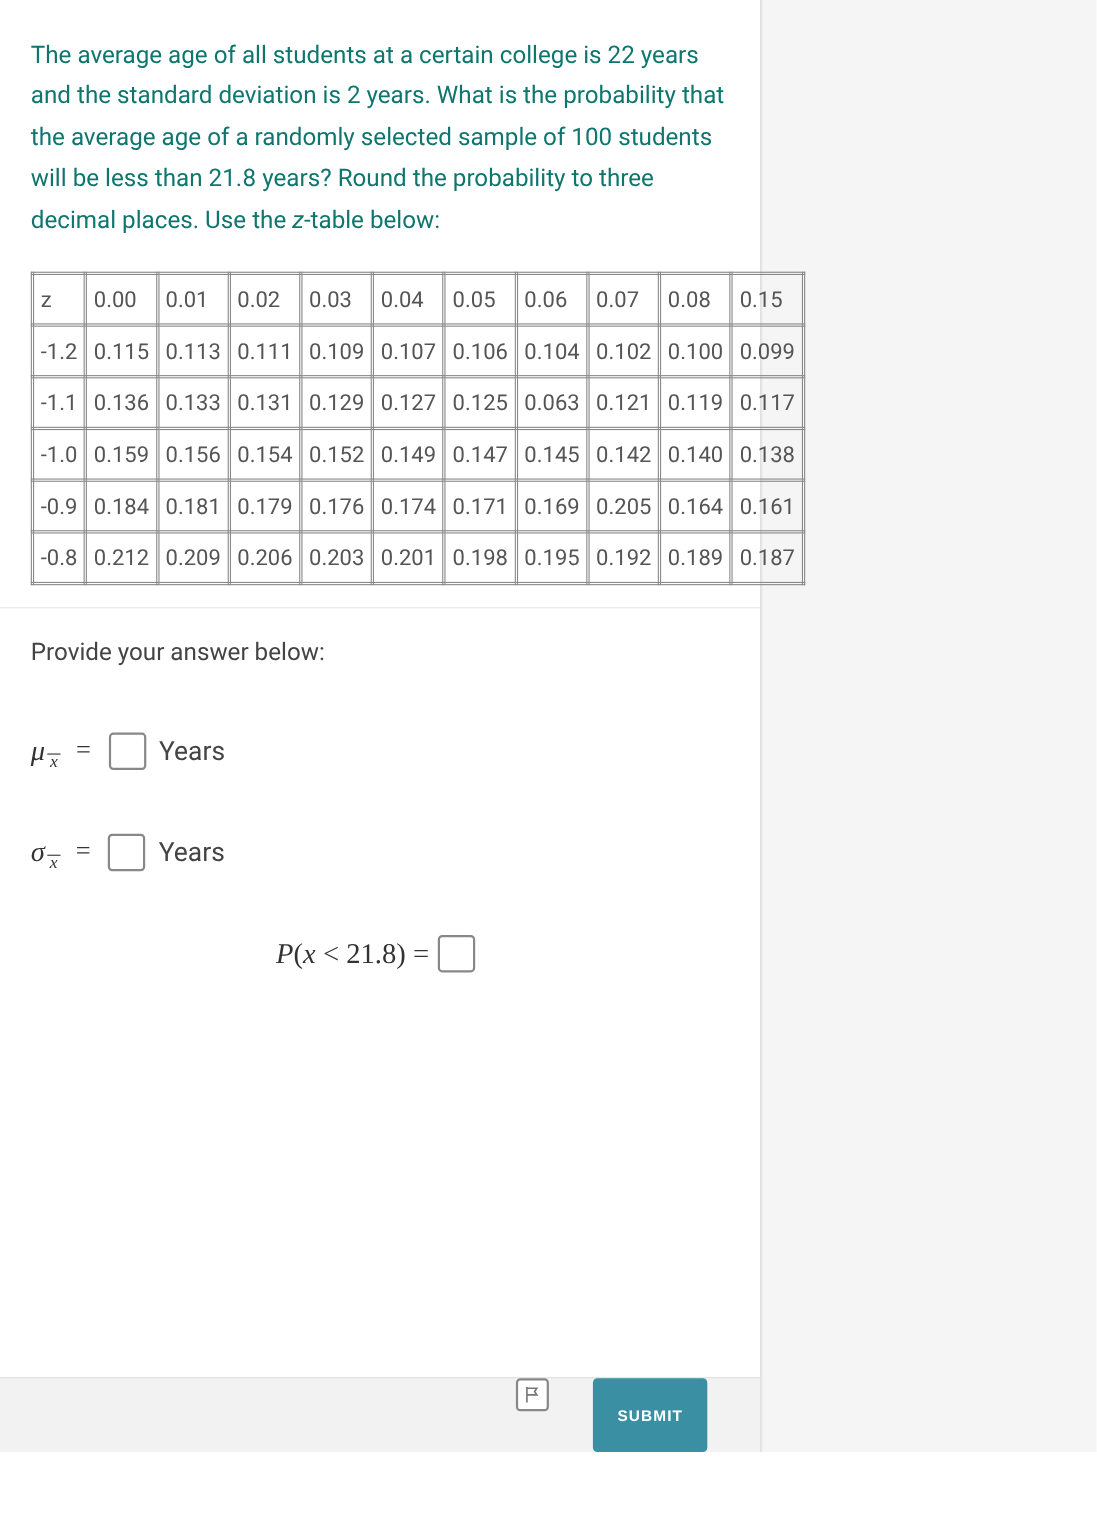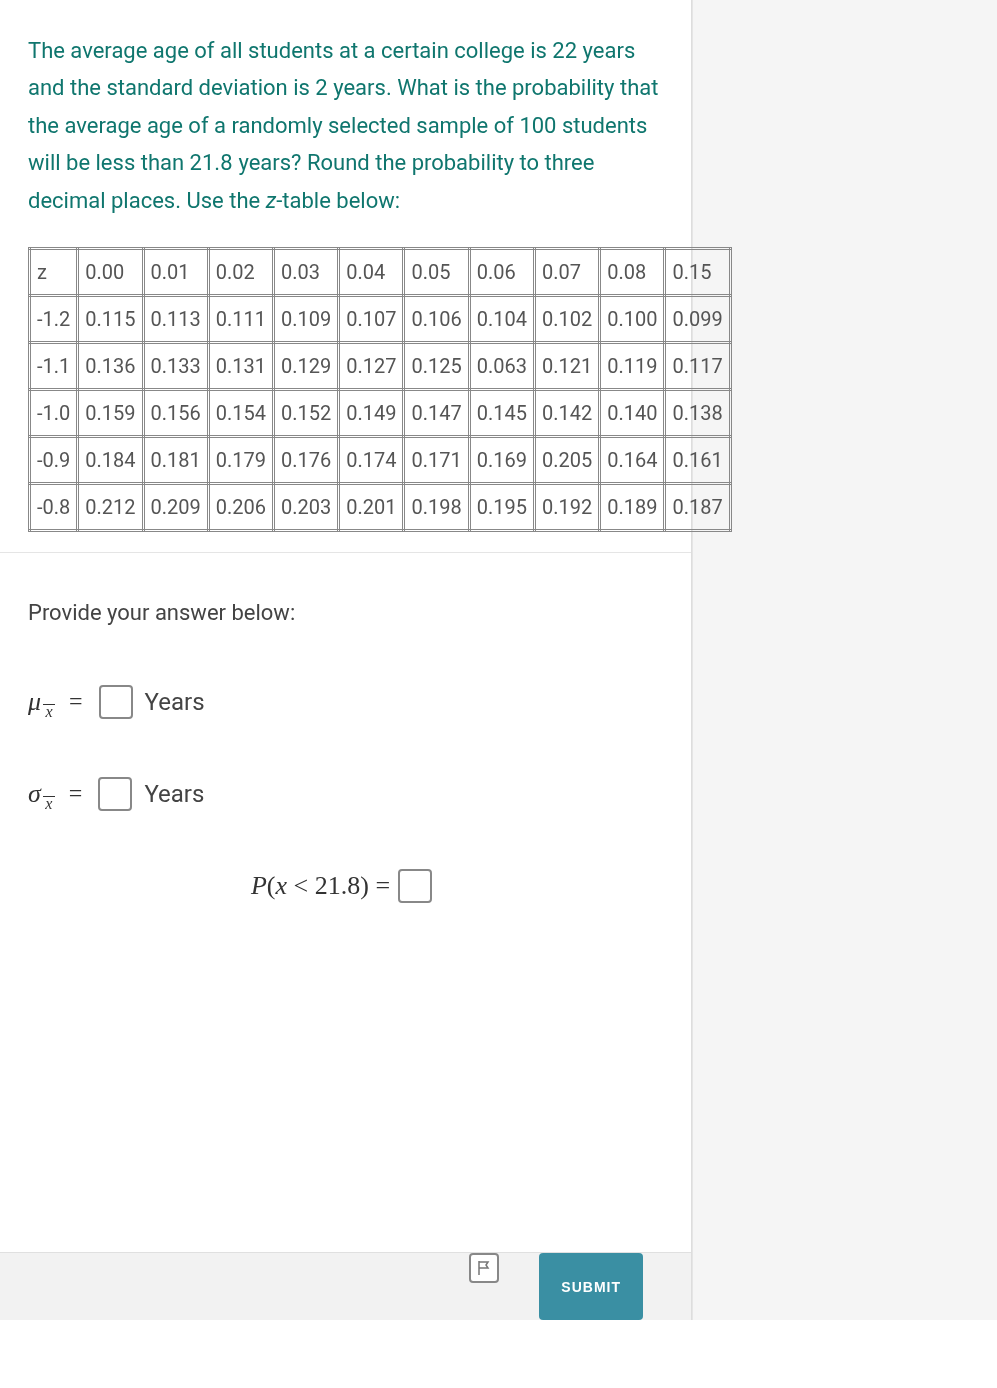--- a/index.html
+++ b/index.html
@@ -52,21 +52,20 @@
       font-weight: 400;
     }
     
     .answer-section {
       padding: 28px 28px 20px 28px;
     }
     .answer-prompt {
       font-size: 22px;
       color: #444;
       margin-bottom: 60px;
-      margin-top: 19px;
     }
     .answer-line {
       display: flex;
       align-items: center;
       margin-bottom: 58px;
       font-size: 24px;
     }
     .answer-line.last { margin-bottom: 20px; justify-content: center; }
     .math-var {
       font-family: Georgia, 'Times New Roman', serif;

